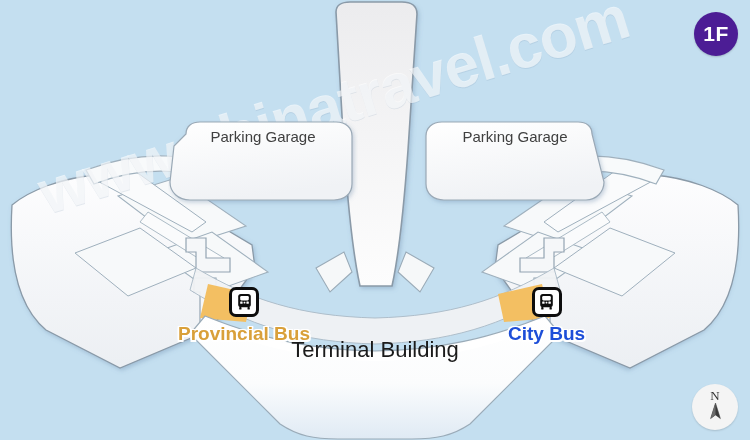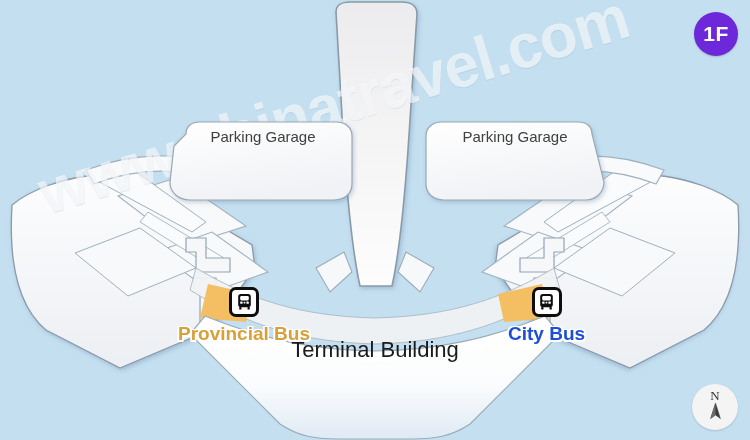--- a/index.html
+++ b/index.html
@@ -27,21 +27,21 @@
   }
 
   
   .floor-badge {
     position: absolute;
     right: 12px;
     top: 12px;
     width: 44px;
     height: 44px;
     border-radius: 50%;
-    background: #6d28d9;
+    background: #4c1d95;
     color: #ffffff;
     font-size: 21px;
     font-weight: bold;
     display: flex;
     align-items: center;
     justify-content: center;
     letter-spacing: 0.5px;
     box-shadow: 0 1px 2px rgba(0,0,0,0.18);
     z-index: 40;
   }

